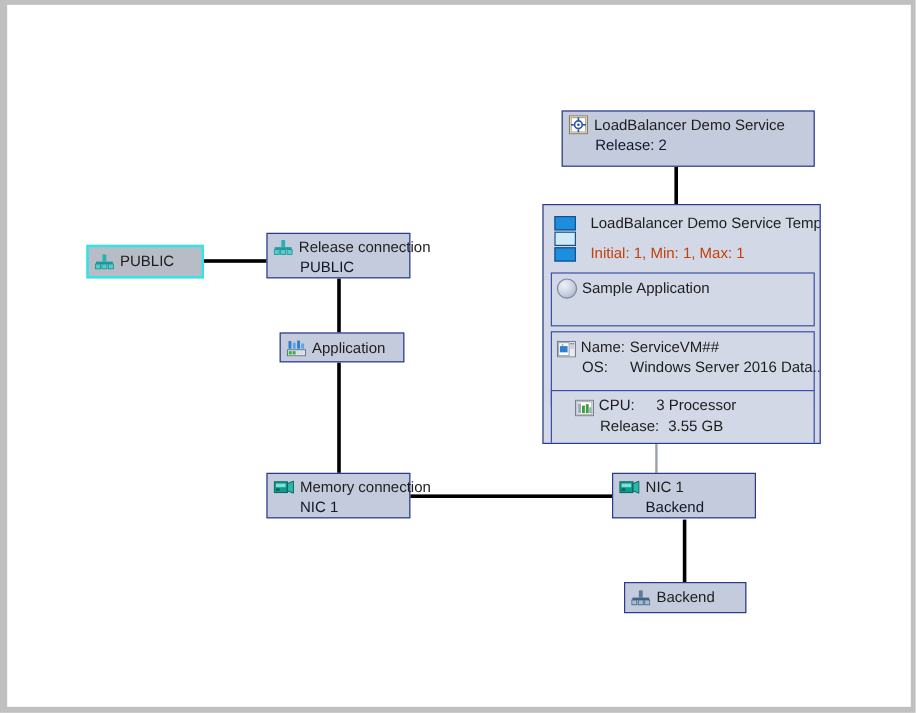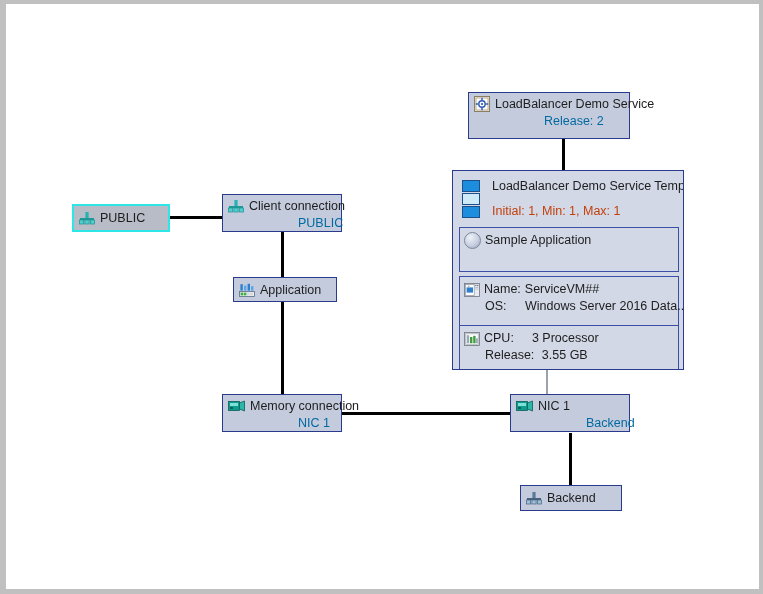--- a/index.html
+++ b/index.html
@@ -32,23 +32,22 @@
     white-space:nowrap;
   }
   .node .row1{
     display:flex;align-items:center;
     padding:3px 6px 0 5px;
     gap:5px;
     line-height:16px;
   }
   .node .row2{
     padding:1px 6px 3px 27px;
-    color:#0369a1;
+    color:#0f172a;
     line-height:16px;
-    margin-left:48px;
   }
   .node.single .row1{padding-top:0;height:100%;align-items:center;}
 
   
   .node.subnet-public{
     background:#b7bcc6;
     border:2px solid #2ee6e6;
   }
 
   
@@ -87,21 +86,21 @@
     font-size:12.5px;color:#c2410c;white-space:nowrap;
   }
   .panel{
     position:absolute;left:6px;width:220px;
     box-sizing:border-box;
     background:#d2d8e6;
     border:1px solid #3b4fa8;
     font-size:12.5px;color:#1d1d1d;
     white-space:nowrap;
   }
-  .panel .p-row1{display:flex;align-items:center;gap:4px;padding:4px 5px 0 4px;line-height:17px;}
+  .panel .p-row1{display:flex;align-items:flex-end;gap:4px;padding:4px 5px 0 4px;line-height:17px;}
   .panel .p-row2{padding:0 5px 4px 25px;line-height:17px;}
   .panel .muted{color:#8b9097;margin-top:40px;}
   .kv-key{display:inline-block;}
   .kv-val{display:inline-block;}
 
   .ico-app{width:15px;height:15px;border-radius:50%;
     background:radial-gradient(circle at 35% 30%, #eef2f8 0%, #c8d0e0 55%, #9aa4bb 100%);
     border:1px solid #7d879b;flex:0 0 auto;}
   .ico-vm{width:16px;height:14px;flex:0 0 auto;}
   .ico-hw{width:16px;height:14px;flex:0 0 auto;}
@@ -118,21 +117,21 @@
   <div class="edge" style="left:275px;top:228px;width:3px;height:46px;"></div>
 
   <div class="edge" style="left:275px;top:298px;width:3px;height:94px;"></div>
 
   <div class="edge" style="left:334px;top:408px;width:172px;height:3px;"></div>
 
   <div class="edge gray" style="left:540px;top:366px;width:2px;height:26px;"></div>
 
   <div class="edge" style="left:563px;top:429px;width:3px;height:52px;"></div>
 
-  <div class="node" id="n-service" style="left:462px;top:88px;width:162px;height:47px;">
+  <div class="node" id="n-service" style="left:462px;top:88px;width:211px;height:47px;">
     <div class="row1">
       <span class="ico ico-service">
         <svg width="16" height="16" viewBox="0 0 16 16">
           <rect x="0.5" y="0.5" width="15" height="15" fill="#f2efe6" stroke="#8a7f66"></rect>
           <rect x="2" y="2" width="12" height="12" fill="#ffffff" stroke="#b9ad93"></rect>
           <circle cx="8" cy="8" r="3.2" fill="none" stroke="#2a56b8" stroke-width="1.4"></circle>
           <circle cx="8" cy="8" r="1.1" fill="#2a56b8"></circle>
           <rect x="7.3" y="1.8" width="1.4" height="2.4" fill="#2a56b8"></rect>
           <rect x="7.3" y="11.8" width="1.4" height="2.4" fill="#2a56b8"></rect>
           <rect x="1.8" y="7.3" width="2.4" height="1.4" fill="#2a56b8"></rect>
@@ -163,21 +162,21 @@
     <div class="row1">
       <span class="ico ico-subnet">
         <svg width="16" height="14" viewBox="0 0 16 14">
           <rect x="6.4" y="1" width="3.2" height="6" fill="#27b3b3"></rect>
           <rect x="1" y="7" width="14" height="2" fill="#1f9a9a"></rect>
           <rect x="0.5" y="9" width="4.2" height="4" fill="#4fd0d0" stroke="#1f8f8f" stroke-width="0.7"></rect>
           <rect x="5.9" y="9" width="4.2" height="4" fill="#4fd0d0" stroke="#1f8f8f" stroke-width="0.7"></rect>
           <rect x="11.3" y="9" width="4.2" height="4" fill="#4fd0d0" stroke="#1f8f8f" stroke-width="0.7"></rect>
         </svg>
       </span>
-      <span>Client connection</span>
+      <span>Release connection</span>
     </div>
     <div class="row2">PUBLIC</div>
   </div>
 
   <div class="node single" id="n-vip" style="left:227px;top:273px;width:104px;height:25px;">
     <div class="row1">
       <span class="ico ico-vip">
         <svg width="16" height="14" viewBox="0 0 16 14">
           <rect x="0.5" y="8.5" width="15" height="5" fill="#e9eef5" stroke="#5a6b86" stroke-width="0.8"></rect>
           <rect x="1.6" y="9.6" width="2.6" height="2.8" fill="#3fae3f"></rect>
@@ -274,21 +273,21 @@
         </span>
         <span>Name:</span>
         <span>ServiceVM##</span>
       </div>
       <div class="p-row2">
         <span class="kv-key">OS:</span>
         <span class="kv-val" style="padding-left:15px;">Windows Server 2016 Data...</span>
       </div>
     </div>
 
-    <div class="panel" style="top:154px;height:45px;">
+    <div class="panel" style="top:154px;height:45px;padding-left:15px;">
       <div class="p-row1">
         <span class="ico-hw">
           <svg width="16" height="14" viewBox="0 0 16 14">
             <rect x="0.5" y="0.5" width="15" height="13" fill="#eceee9" stroke="#6b7380" stroke-width="0.8"></rect>
             <rect x="1.8" y="1.8" width="12.4" height="10.4" fill="#ffffff" stroke="#9aa0a8" stroke-width="0.7"></rect>
             <rect x="2.8" y="3.2" width="2.4" height="8.0" fill="#9aa8b8"></rect>
             <rect x="6.0" y="5.0" width="2.4" height="6.2" fill="#3f9e3f"></rect>
             <rect x="9.2" y="3.8" width="2.4" height="7.4" fill="#3f9e3f"></rect>
             <rect x="12.0" y="6.4" width="1.8" height="4.8" fill="#9aa8b8"></rect>
           </svg>

